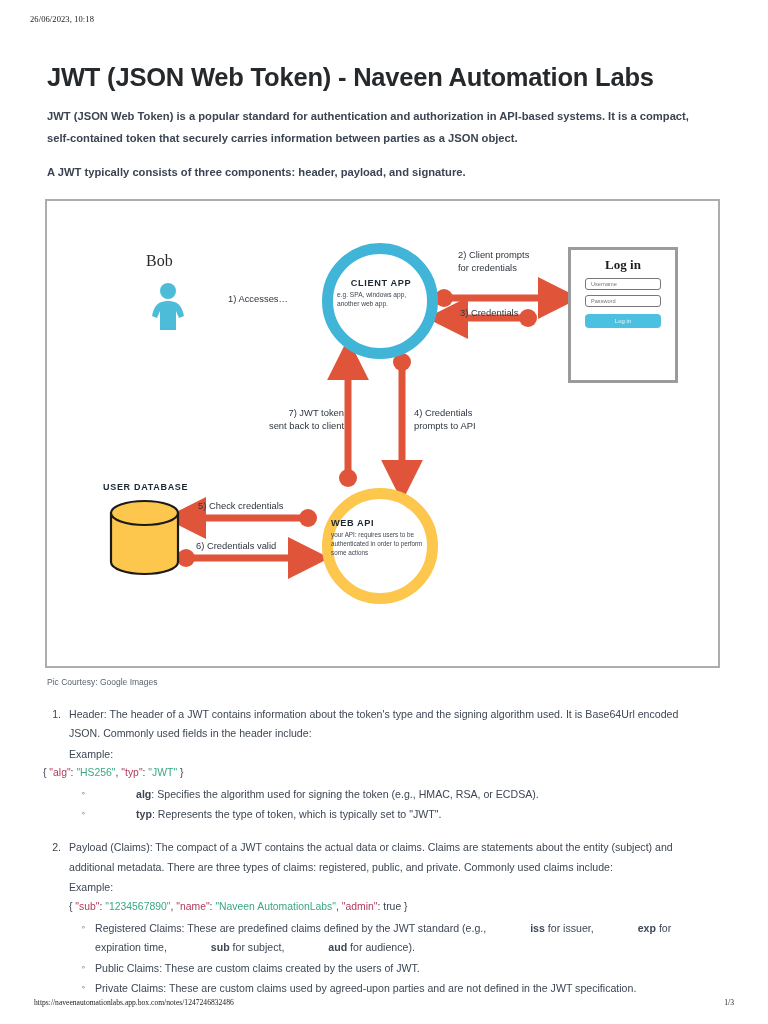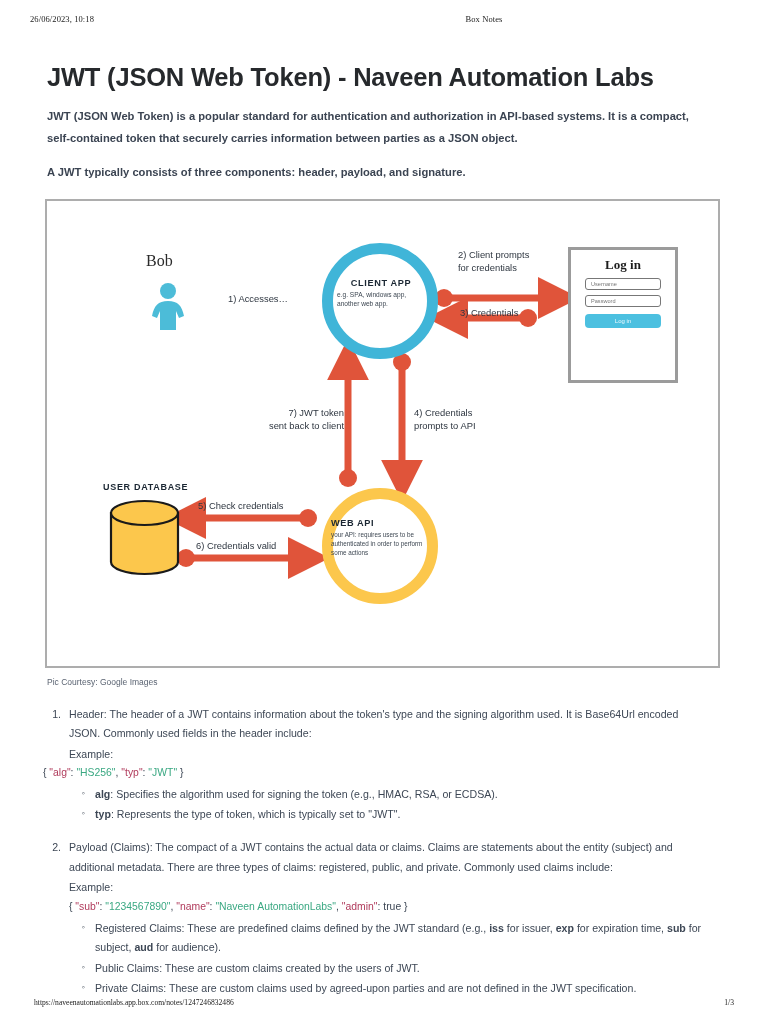--- a/index.html
+++ b/index.html
@@ -205,42 +205,41 @@
   .code-line .b { color: #3d4755; }
   .code-outer { margin-left: -26px; }
   .sublist { margin-top: 2px; }
   .sub-row { display: flex; margin-top: 1px; }
   .sub-bullet {
     width: 26px; flex: none; text-align: right; padding-right: 10px;
     box-sizing: border-box; font-size: 9px; line-height: 1.95;
   }
   .sub-body { flex: 1; }
   .gap { height: 12px; }
-  b, .bold { font-weight: bold; }
+  b, .bold { font-weight: bold; margin-left: 41px; }
 
   
   .print-footer {
     position: absolute;
     bottom: 17px; left: 34px; right: 34px;
     display: flex;
     font-family: "Liberation Serif", serif;
     font-size: 7.6px;
     color: #1a1a1a;
   }
   .print-footer .pf-url { flex: 1; }
   .print-footer .pf-page { text-align: left; }
 </style>
 </head>
 <body>
 
 <div class="page">
 
   <div class="print-header">
     <div class="ph-date">26/06/2023, 10:18</div>
-    <div class="ph-title">Box Notes</div>
   </div>
 
   <h1 class="doc-title">JWT (JSON Web Token) - Naveen Automation Labs</h1>
 
   <div class="intro">JWT (JSON Web Token) is a popular standard for authentication and authorization in API-based systems. It is a compact, self-contained token that securely carries information between parties as a JSON object.</div>
   <div class="intro2">A JWT typically consists of three components: header, payload, and signature.</div>
 
   <div class="figure-box">
     <div class="fig-inner"></div>
   </div>

